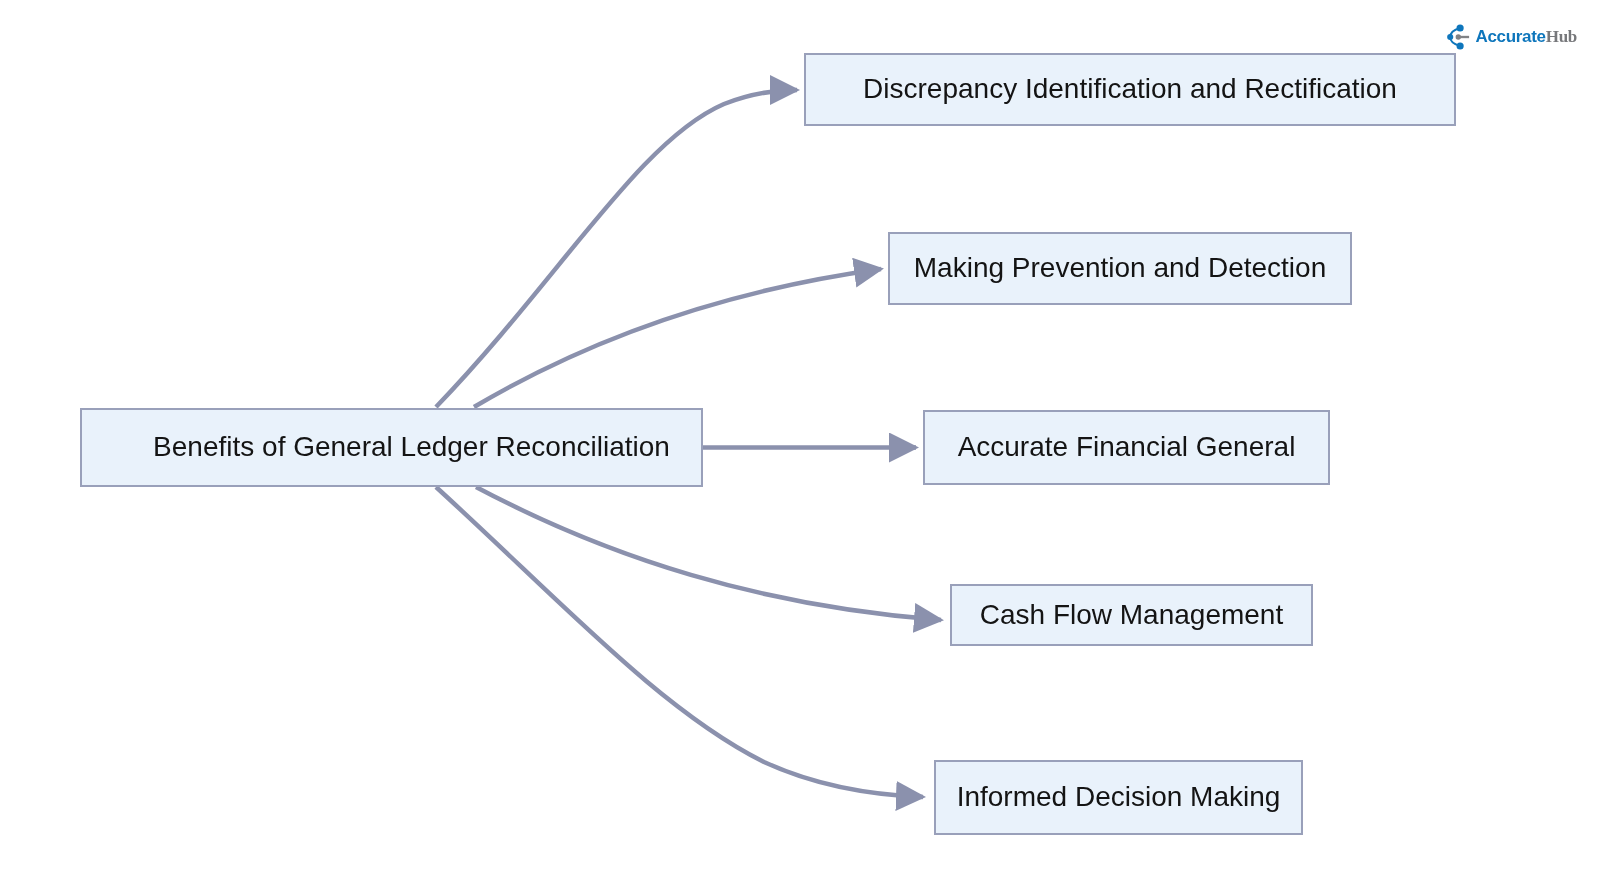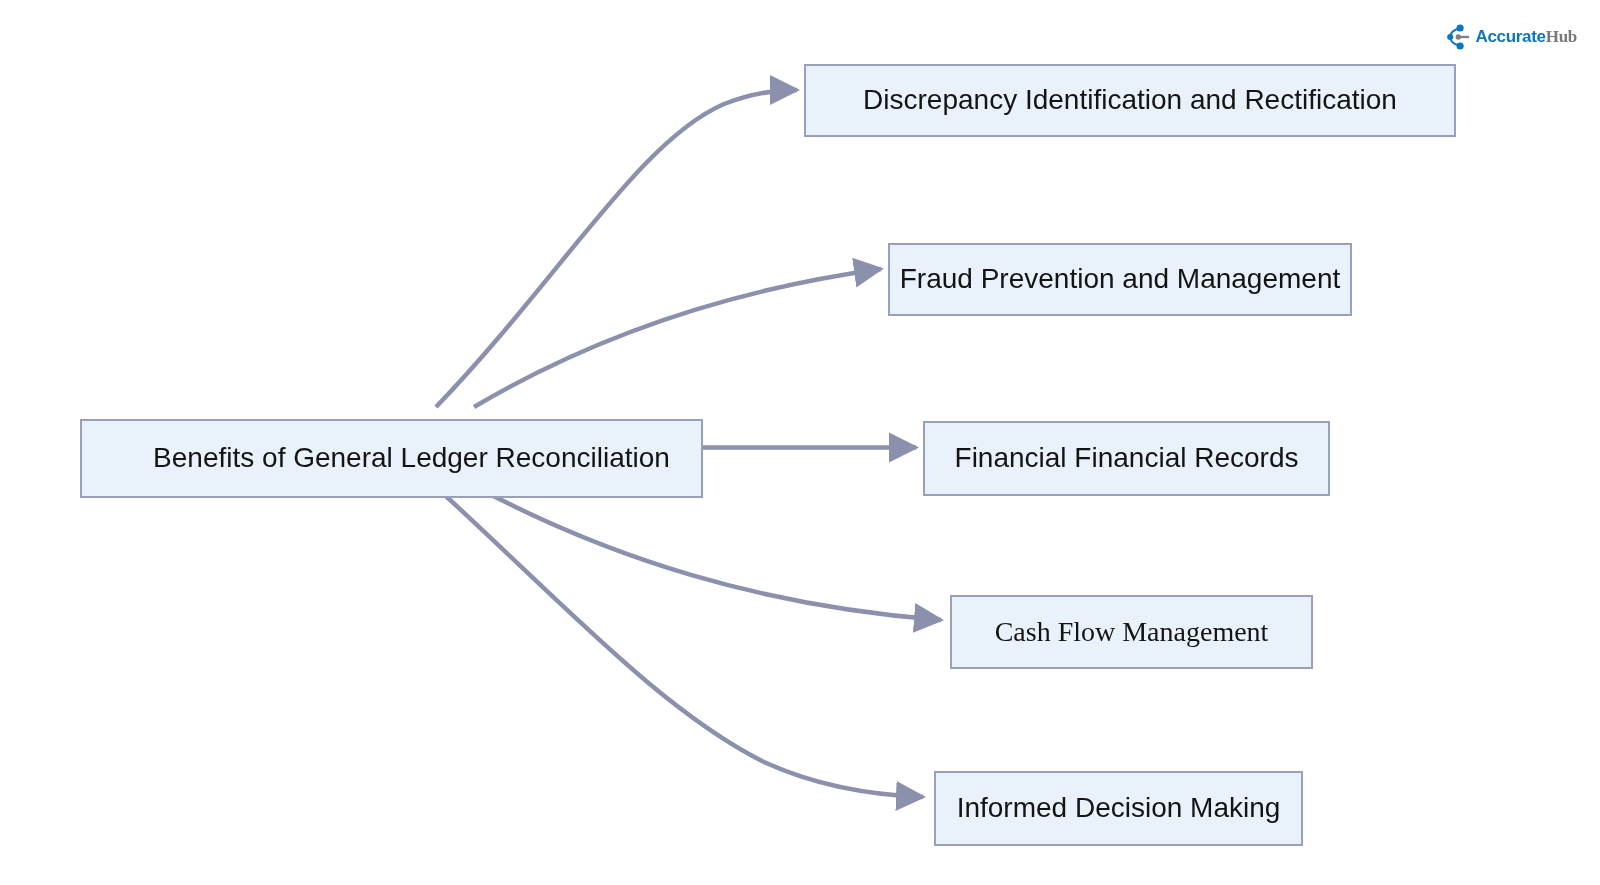--- a/index.html
+++ b/index.html
@@ -20,21 +20,21 @@
   }
   #canvas { position: absolute; inset: 0; width: 1600px; height: 885px; }
   svg.edges { position: absolute; left: 0; top: 0; z-index: 0; }
   .node {
     position: absolute; z-index: 1;
     display: flex; align-items: center; justify-content: center;
     background: var(--node-fill);
     border: 2.5px solid var(--node-border);
     color: var(--node-text);
     font-size: 28px; line-height: 1.1;
-    white-space: nowrap; text-align: center; margin-top: 11px;
+    white-space: nowrap; text-align: center;
   }
   .logo {
     position: absolute; top: 23px; right: 23px; z-index: 2;
     display: flex; align-items: center; gap: 5px;
   }
   .logo-text {
     font-size: 17px; font-weight: bold; letter-spacing: -0.3px;
   }
   .logo-text .primary { color: var(--brand-blue); }
   .logo-text .secondary { color: var(--brand-gray); font-family: Liberation Serif, serif; }
@@ -61,28 +61,28 @@
 
   <div class="node" style="left:80px; top:408px; width:623px; height:79px;padding-left:40px;">
     <span>Benefits of General Ledger Reconciliation</span>
   </div>
 
   <div class="node" style="left:804px; top:53px; width:652px; height:73px;">
     <span>Discrepancy Identification and Rectification</span>
   </div>
 
   <div class="node" style="left:888px; top:232px; width:464px; height:73px;">
-    <span>Fraud Prevention and Management</span>
+    <span>Making Prevention and Detection</span>
   </div>
 
   <div class="node" style="left:923px; top:410px; width:407px; height:75px;">
-    <span>Financial Financial Records</span>
+    <span>Accurate Financial General</span>
   </div>
 
-  <div class="node" style="left:950px; top:584px; width:363px; height:74px;font-family:Liberation Serif, serif;">
+  <div class="node" style="left:950px; top:584px; width:363px; height:62px;">
     <span>Cash Flow Management</span>
   </div>
 
   <div class="node" style="left:934px; top:760px; width:369px; height:75px;">
     <span>Informed Decision Making</span>
   </div>
 
   <div class="logo">
     <span style="display:inline-flex;">
       <svg width="27" height="28" viewBox="0 0 30 30">

